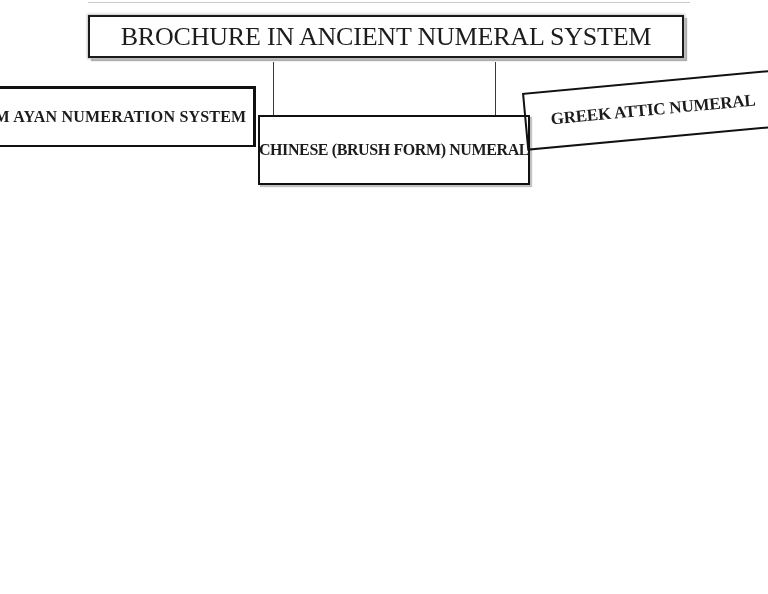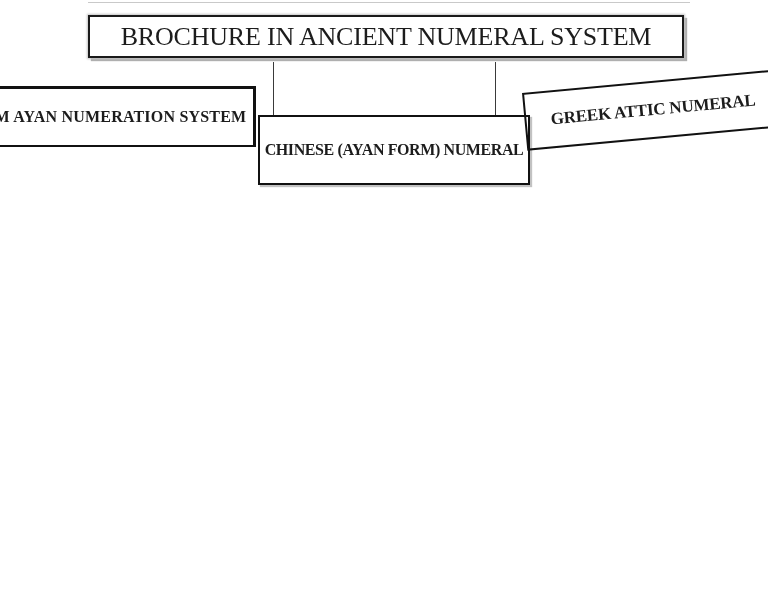--- a/index.html
+++ b/index.html
@@ -116,20 +116,20 @@
   </div>
 
   <div class="connector left"></div>
   <div class="connector right"></div>
 
   <div class="mayan-box">
     <span class="node-text">M AYAN NUMERATION SYSTEM</span>
   </div>
 
   <div class="chinese-box">
-    <span class="node-text">CHINESE (AYAN FORM) NUMERAL</span>
+    <span class="node-text">CHINESE (BRUSH FORM) NUMERAL</span>
   </div>
 
   <div class="greek-box">
     <span class="node-text">GREEK ATTIC NUMERAL</span>
   </div>
 
 </div>
 
 </body></html>

